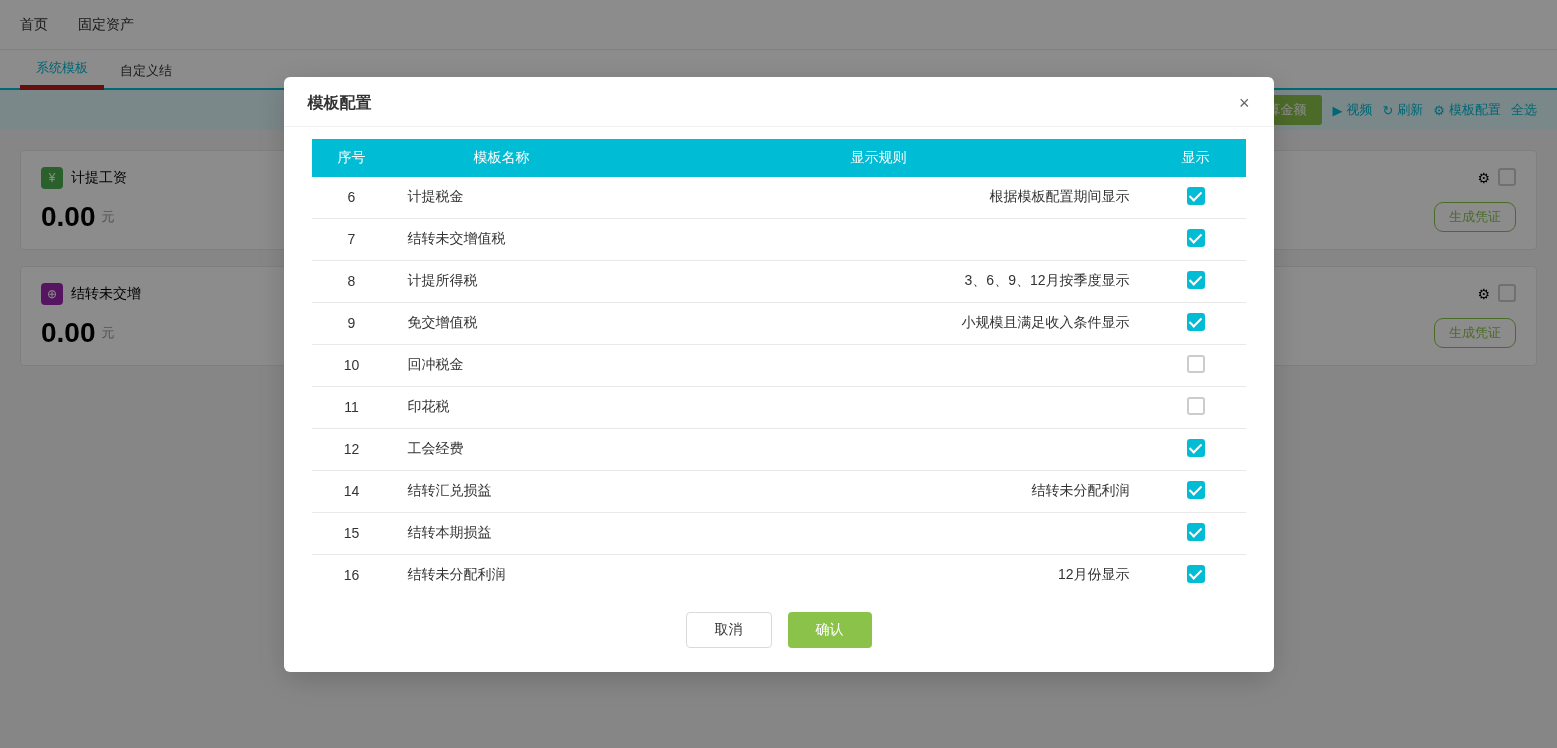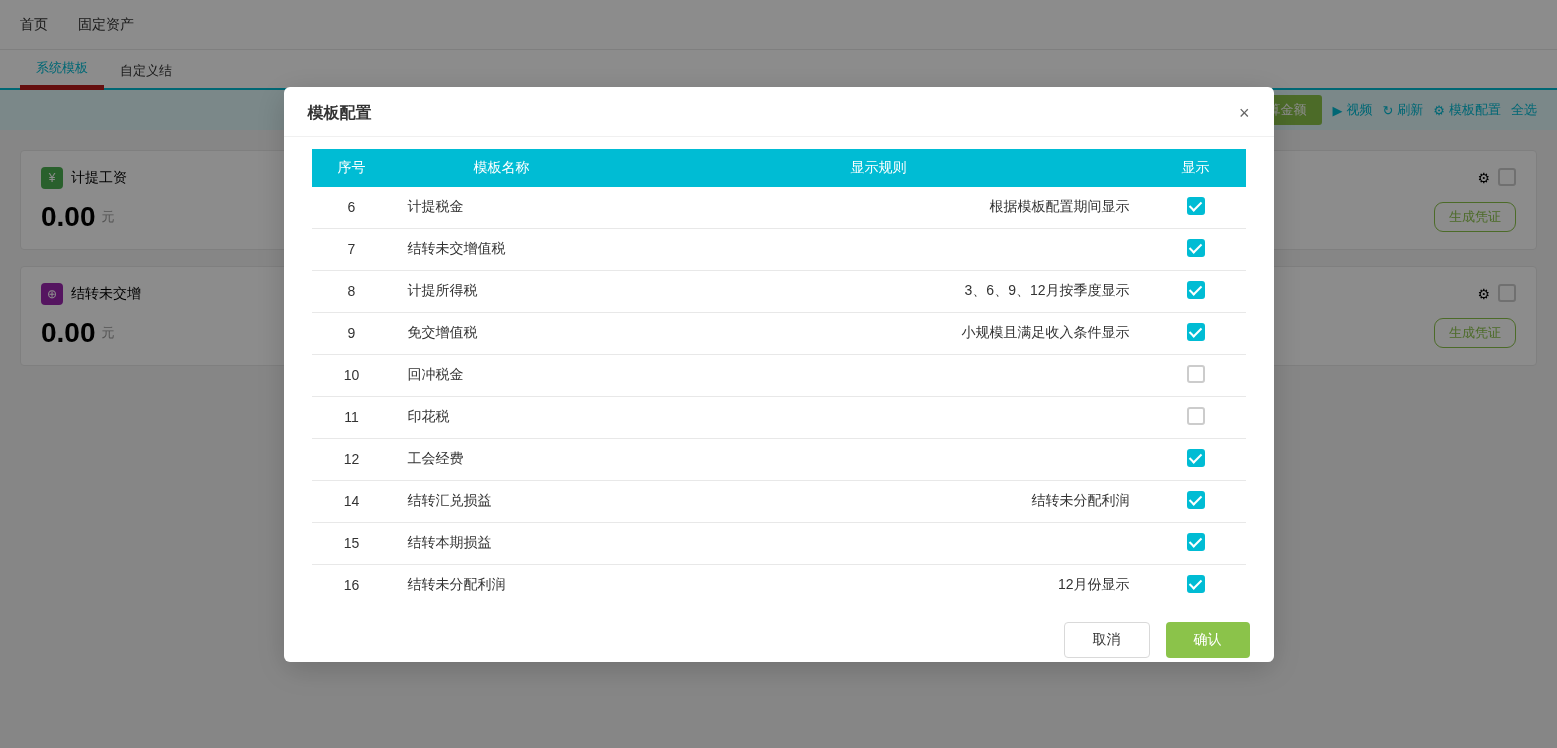--- a/index.html
+++ b/index.html
@@ -164,23 +164,23 @@
     }
 
     .modal-body {
       flex: 1;
       overflow: hidden;
       padding: 0 28px;
     }
 
     .modal-footer {
       display: flex;
-      justify-content: flex-end;
+      justify-content: center;
       gap: 16px;
-      padding: 16px 24px 4px;
+      padding: 16px 24px 24px;
     }
 
     
     .config-table {
       width: 100%;
       border-collapse: collapse;
       margin-top: 12px;
     }
 
     .config-table thead tr {

